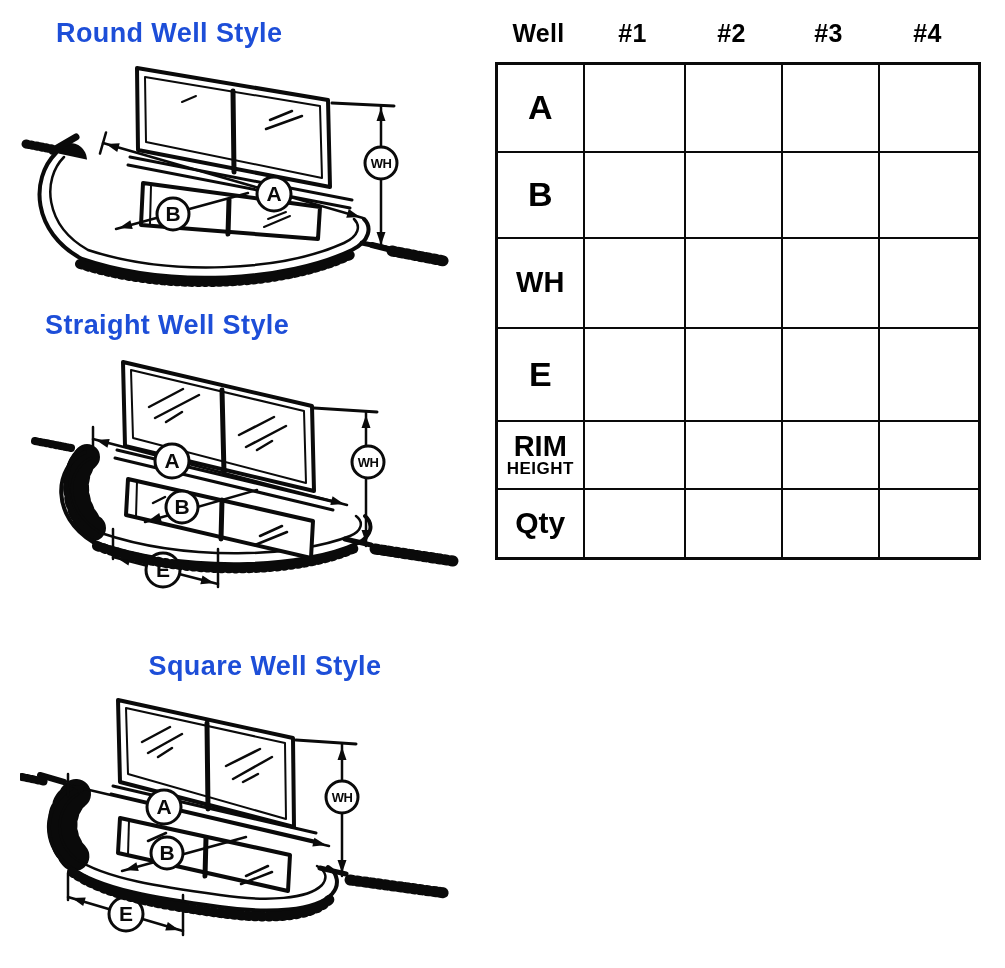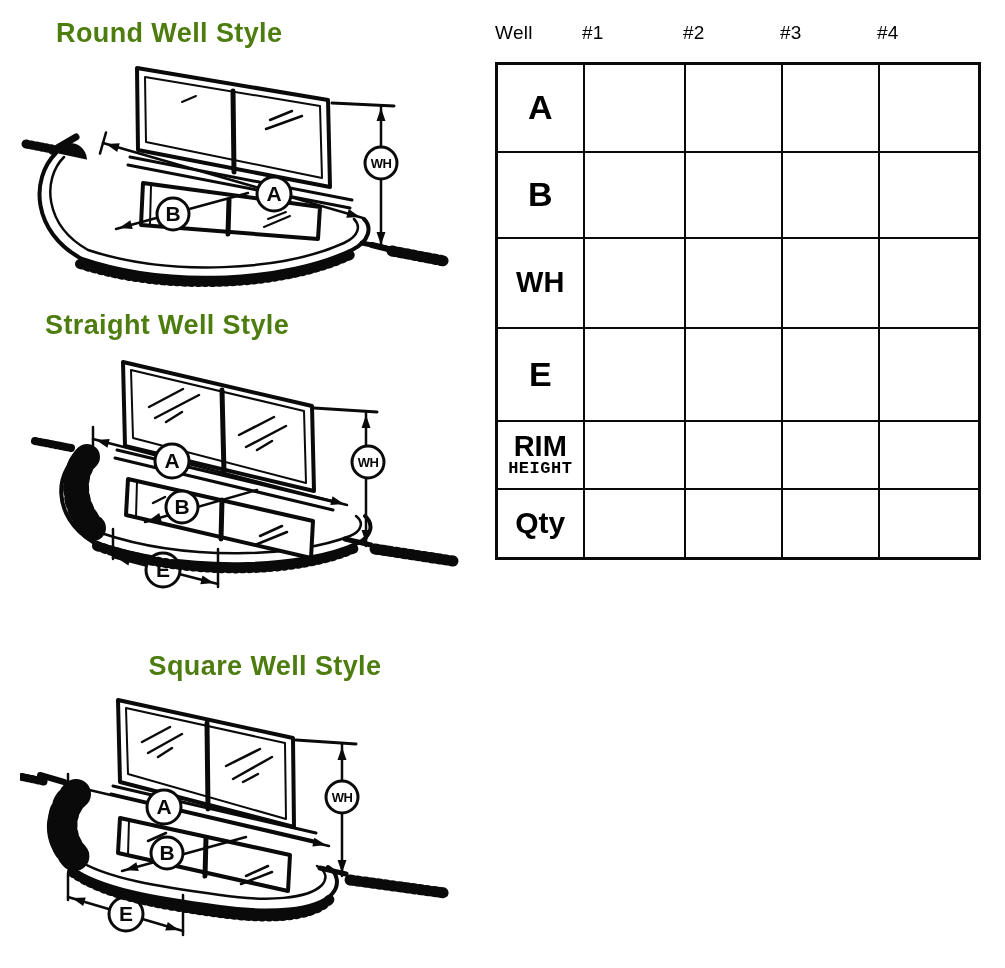--- a/index.html
+++ b/index.html
@@ -6,21 +6,21 @@
   body{
     width:1005px;height:968px;background:#ffffff;position:relative;
     font-family:"Liberation Sans", sans-serif;color:#000;overflow:hidden;
   }
   .stage{position:absolute;left:0;top:0;width:1005px;height:968px;background:#fff;}
 
   
   .diagram{position:absolute;}
   .diagram h3{
     margin:0;font-weight:bold;font-size:27px;line-height:34px;
-    letter-spacing:.4px;color:#4d7c0f;white-space:nowrap;
+    letter-spacing:.4px;color:#1d4ed8;white-space:nowrap;
   }
   .diagram svg{display:block;margin-top:7px;}
   .d1{left:20px;top:16px;}
   .d1 h3{margin-left:36px;}
   .d2{left:25px;top:308px;}
   .d2 h3{margin-left:20px;}
   .d3{left:20px;top:649px;}
   .d3 h3{margin-left:50px;text-align:center;}
 
   svg .ink{stroke:#0a0a0a;fill:none;stroke-linecap:round;stroke-linejoin:round;}
@@ -29,33 +29,33 @@
     font-family:"Liberation Sans", sans-serif;font-weight:bold;fill:#0a0a0a;
     text-anchor:middle;
   }
   svg .big{font-size:21px;}
   svg .small{font-size:13px;letter-spacing:-0.5px;}
   svg .ah{fill:#0a0a0a;stroke:none;}
 
   
   .meas{position:absolute;left:495px;top:10px;width:483px;}
   .meas-header{display:flex;height:46px;align-items:center;}
-  .hc{text-align:left;font-weight:normal;font-size:19px;letter-spacing:.3px;}
+  .hc{text-align:center;font-weight:bold;font-size:25px;letter-spacing:.3px;}
   .c0{width:87px;} .c1{width:101px;} .c2{width:97px;} .c3{width:97px;} .c4{width:101px;}
   table.grid{
     border-collapse:collapse;table-layout:fixed;width:483px;margin-top:6px;
     border:3px solid #0a0a0a;
   }
   table.grid td{border:2px solid #0a0a0a;padding:0;}
   td.lbl{text-align:center;vertical-align:middle;font-weight:bold;}
   tr.r0{height:88px;} tr.r1{height:86px;} tr.r2{height:90px;}
   tr.r3{height:93px;} tr.r4{height:68px;} tr.r5{height:70px;}
   .sz-a{font-size:34px;} .sz-wh{font-size:29px;} .sz-qty{font-size:30px;}
   .rim-main{display:block;font-size:29px;line-height:28px;}
-  .rim-sub{display:block;font-size:17px;line-height:17px;letter-spacing:.5px;font-family:Liberation Mono, monospace;}
+  .rim-sub{display:block;font-size:17px;line-height:17px;letter-spacing:.5px;}
 </style>
 </head>
 <body>
 
 <div class="stage">
 
   <div class="diagram d1">
     <h3>Round Well Style</h3>
     <svg width="440" height="240" viewBox="0 0 440 240">
 

